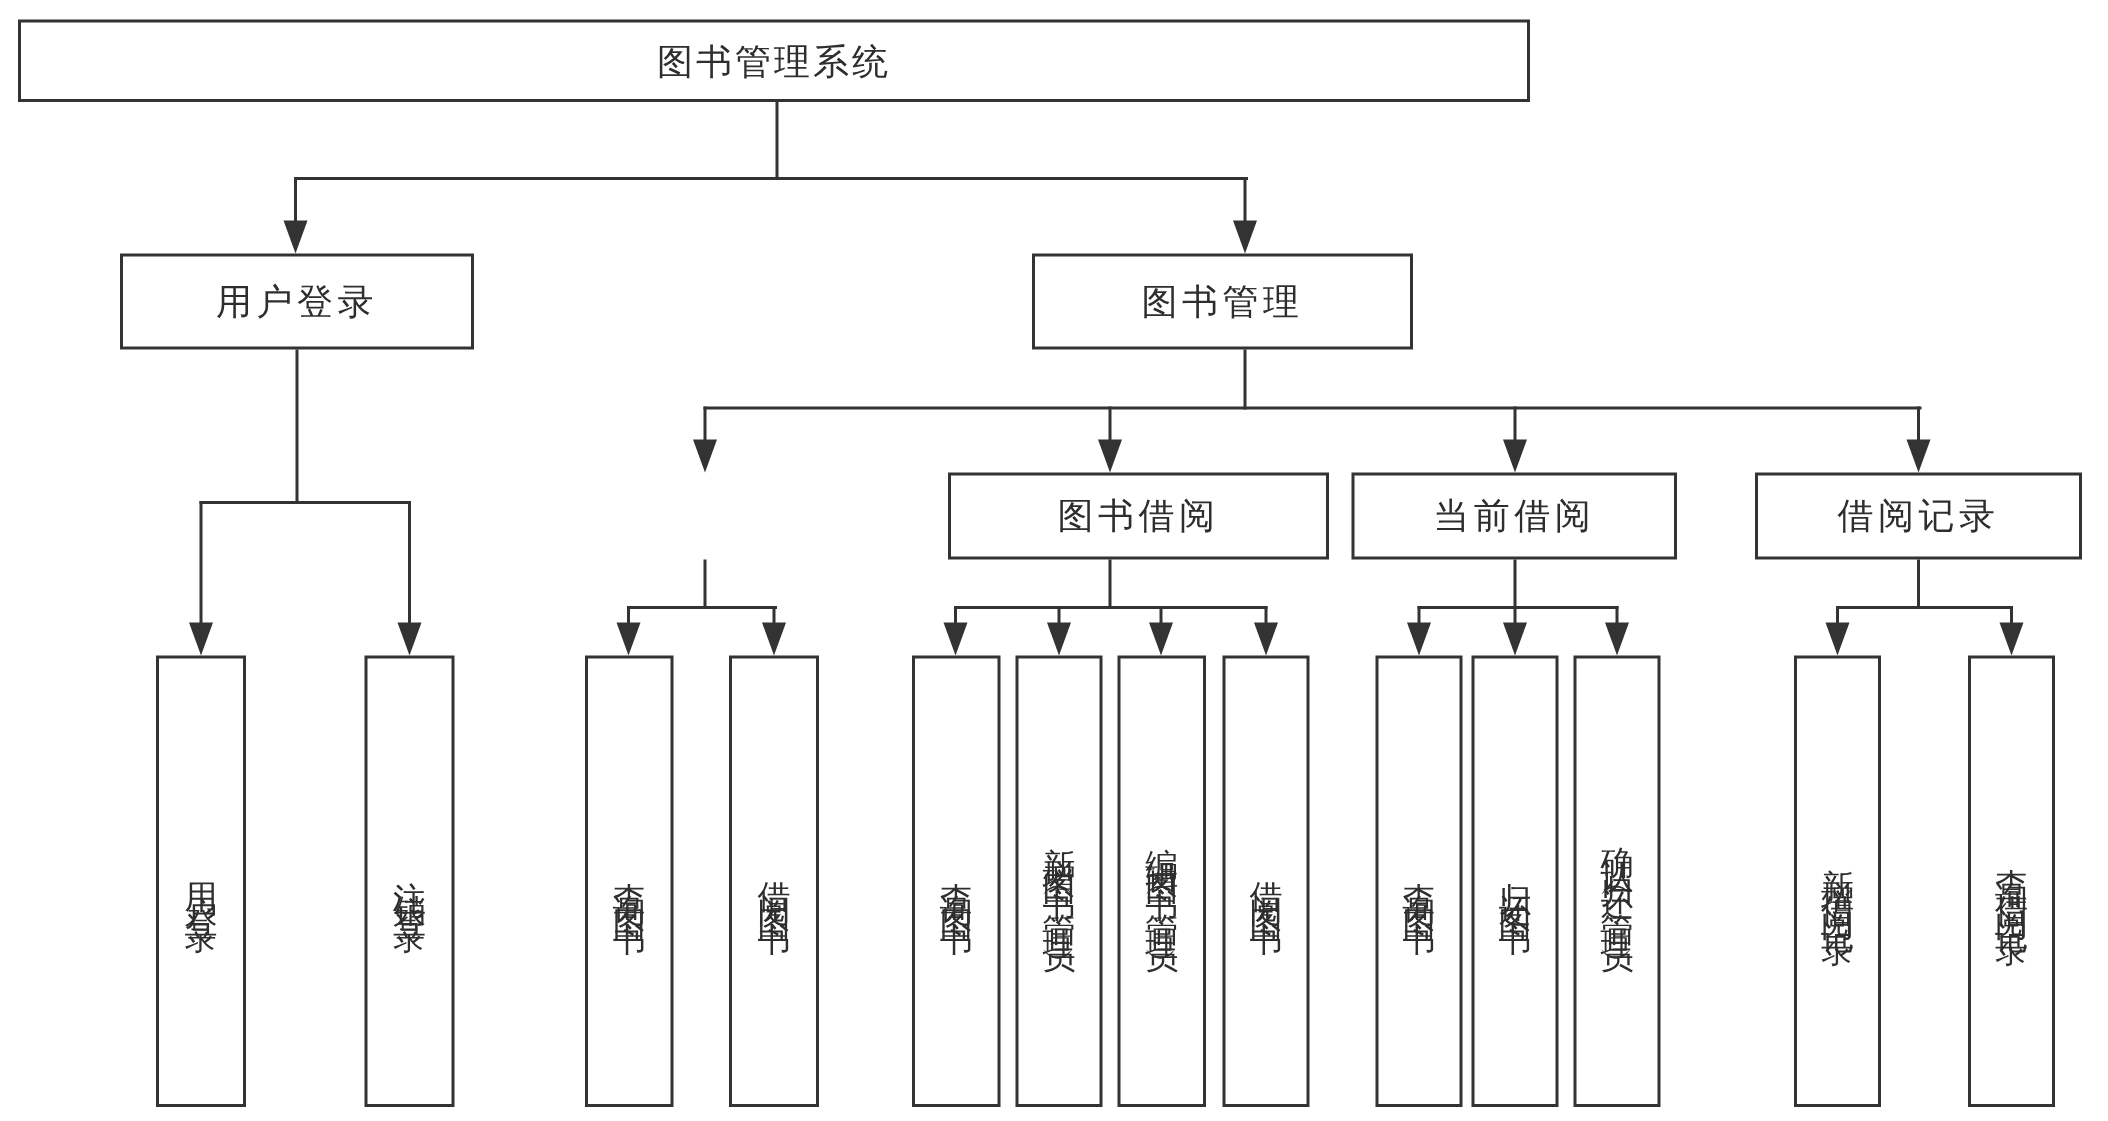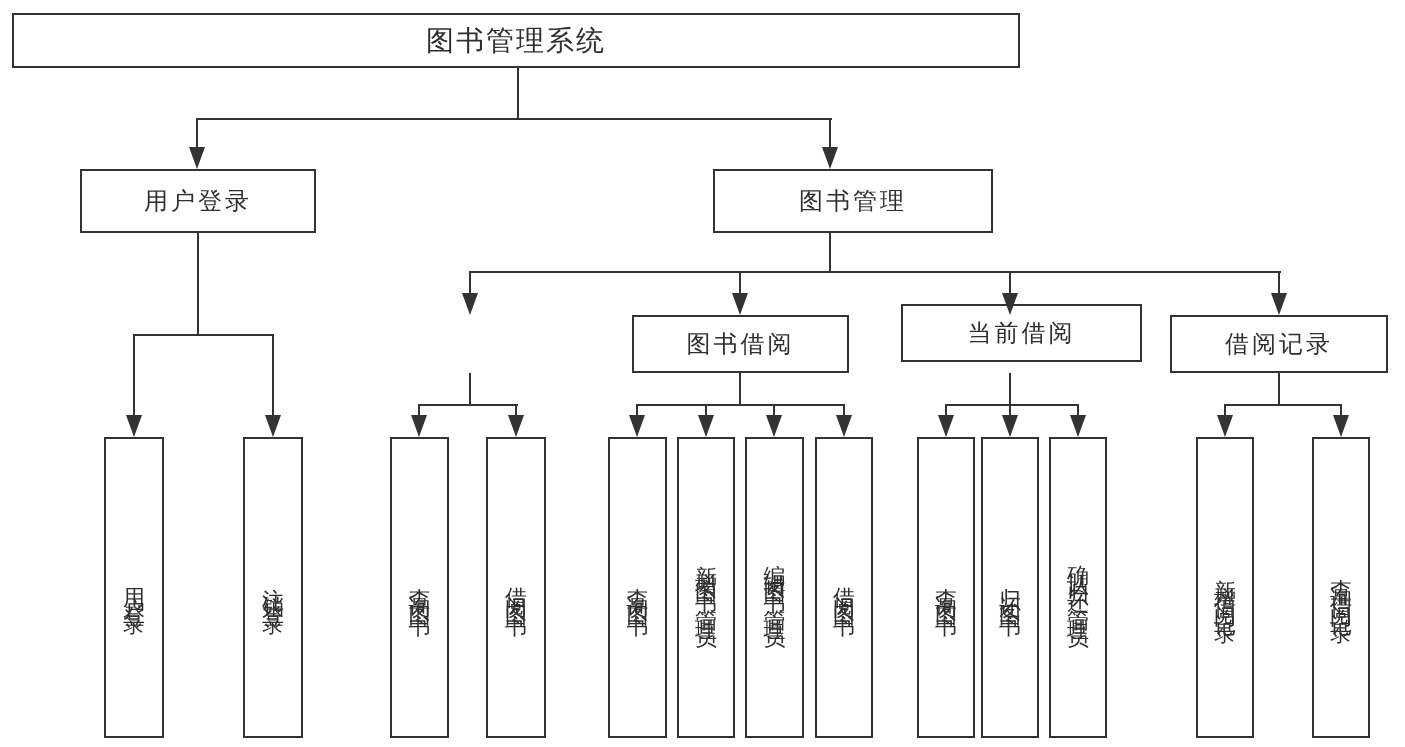--- a/index.html
+++ b/index.html
@@ -26,21 +26,21 @@
     justify-content:center;
     color:var(--text);
   }
   .box.h span{
     font-size:24px;
     letter-spacing:3px;
     white-space:nowrap;
     color:var(--text);
   }
   .box.title span{
-    font-size:28px;
+    font-size:24px;
     letter-spacing:2px;
   }
   .box.v span{
     writing-mode:vertical-rl;
     text-orientation:mixed;
     font-size:22px;
     letter-spacing:9px;
     color:var(--text);
     line-height:1;
   }
@@ -70,28 +70,28 @@
 
 <div id="stage">
 
   <div class="box h title" style="left:12px;top:13px;width:1008px;height:55px">
     <span>图书管理系统</span>
   </div>
 
   <div class="box h" style="left:80px;top:169px;width:236px;height:64px">
     <span>用户登录</span>
   </div>
-  <div class="box h" style="left:713px;top:169px;width:280px;height:64px">
+  <div class="box h" style="left:688px;top:169px;width:254px;height:64px">
     <span>图书管理</span>
   </div>
 
-  <div class="box h" style="left:632px;top:315px;width:217px;height:58px">
+  <div class="box h" style="left:632px;top:315px;width:254px;height:58px">
     <span>图书借阅</span>
   </div>
-  <div class="box h" style="left:901px;top:304px;width:241px;height:58px">
+  <div class="box h" style="left:901px;top:315px;width:217px;height:58px">
     <span>当前借阅</span>
   </div>
   <div class="box h" style="left:1170px;top:315px;width:218px;height:58px">
     <span>借阅记录</span>
   </div>
 
   <div class="box v" style="left:104px;top:437px;width:60px;height:301px">
     <span>用户登录</span>
   </div>
   <div class="box v" style="left:243px;top:437px;width:60px;height:301px">

